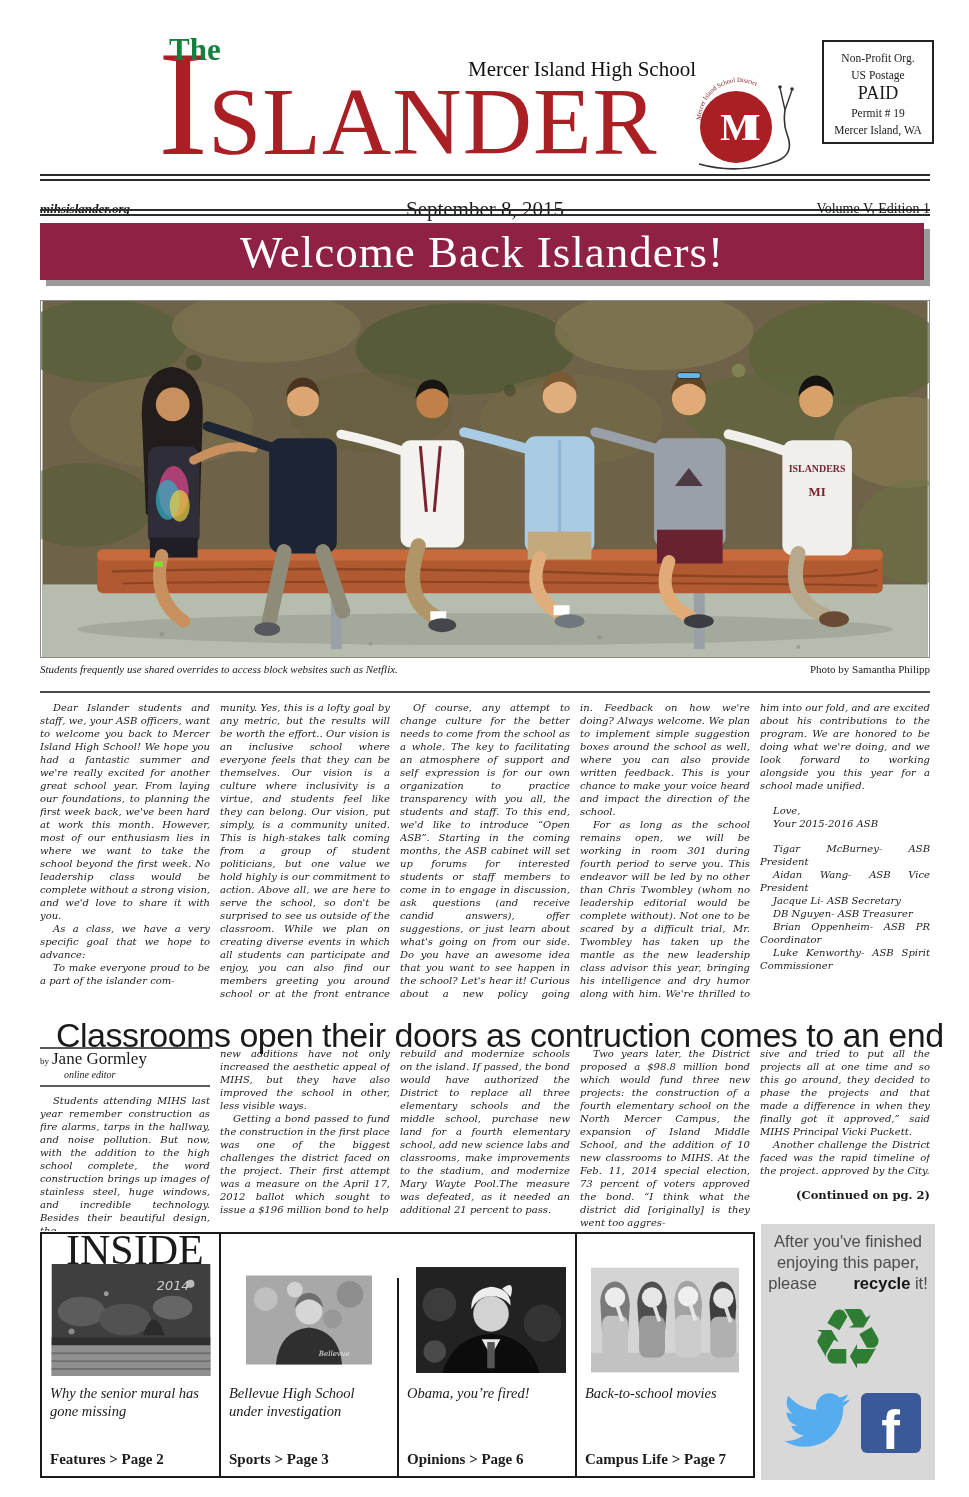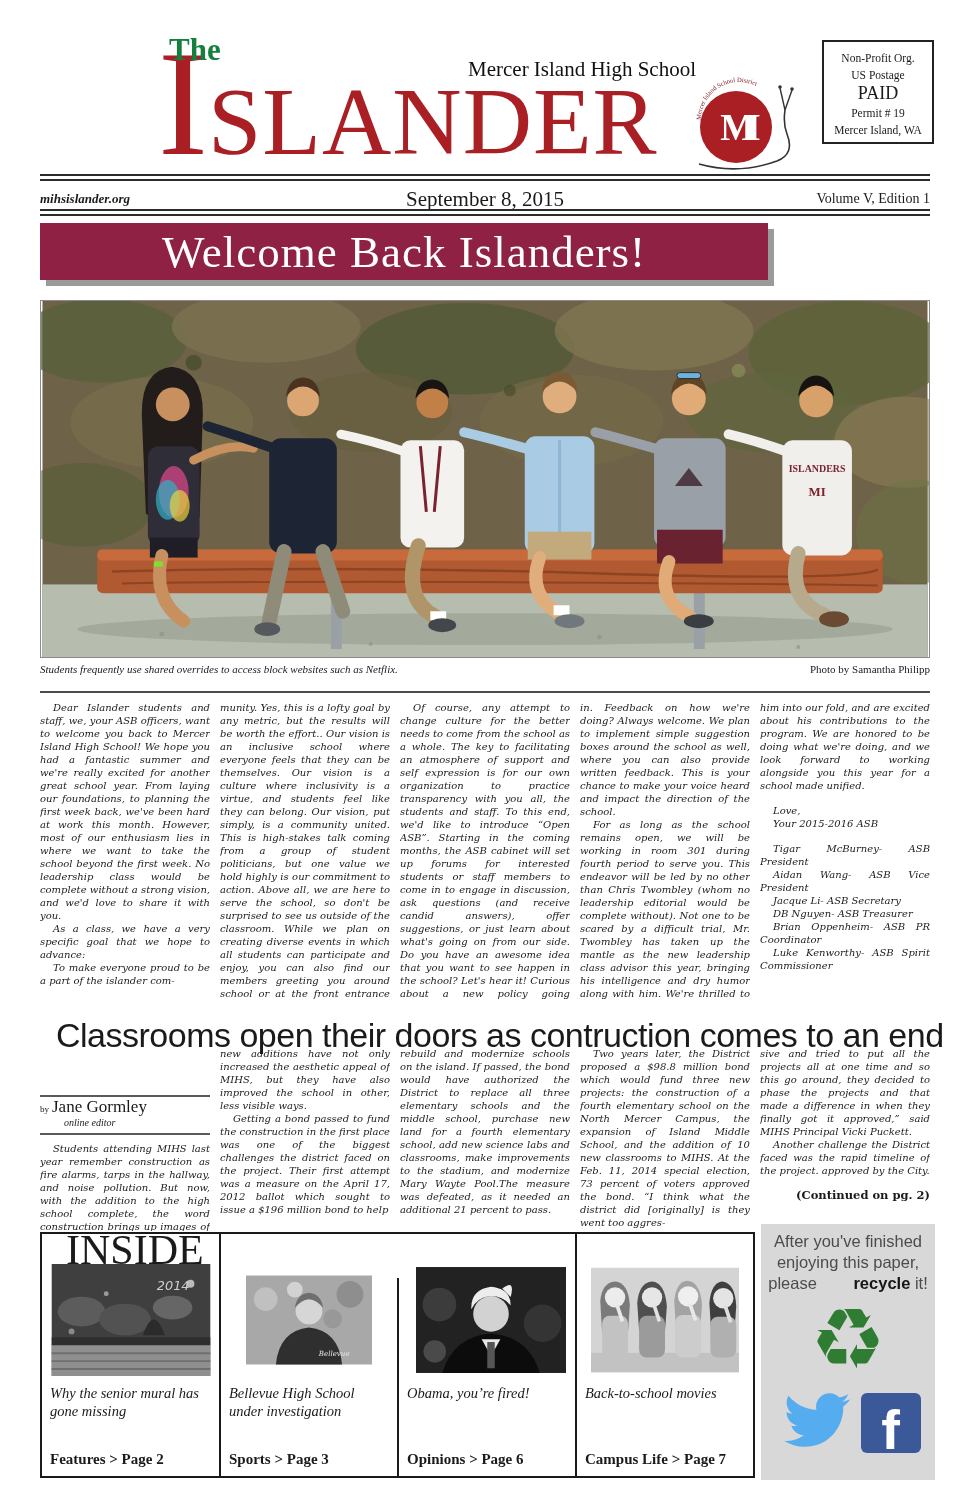--- a/index.html
+++ b/index.html
@@ -18,29 +18,29 @@
   .m-logo{position:absolute;left:683px;top:76px;}
   .stamp{position:absolute;left:822px;top:40px;width:112px;height:104px;border:2px solid #222;
          text-align:center;font-family:"Liberation Serif",serif;font-size:11.5px;line-height:1.45;
          padding-top:8px;box-sizing:border-box;}
   .stamp .paid{font-size:18px;line-height:1.2;}
 
   .double-rule{position:absolute;left:40px;width:890px;height:3px;
                border-top:2.5px solid #2b2b2b;border-bottom:2.5px solid #2b2b2b;}
   .rule-a{top:174px;}
   .rule-b{top:209px;}
-  .daterow{position:absolute;left:40px;top:186px;width:890px;display:flex;
+  .daterow{position:absolute;left:40px;top:196px;width:890px;display:flex;
            justify-content:space-between;align-items:center;height:26px;}
   .site{font-style:italic;font-weight:bold;font-size:13px;font-family:"Liberation Serif",serif;}
   .date{font-size:21px;font-family:"Liberation Serif",serif;position:absolute;left:0;right:0;
         text-align:center;}
   .volume{font-size:14px;font-family:"Liberation Serif",serif;z-index:1;background:transparent;}
 
   
-  .banner{position:absolute;left:40px;top:223px;width:728px;height:57px;background:#8e2144;
+  .banner{position:absolute;left:40px;top:223px;width:884px;height:57px;background:#8e2144;
           box-shadow:6px 6px 0 #9a9a9a;display:flex;align-items:center;justify-content:center;}
   .banner span{color:#fff;font-family:"Liberation Serif",serif;font-size:45px;letter-spacing:1px;}
 
   
   .photo{position:absolute;left:40px;top:300px;width:890px;height:358px;border:1px solid #8a8a8a;
          box-sizing:border-box;overflow:hidden;}
   .caption-row{position:absolute;left:40px;top:663px;width:890px;display:flex;
                justify-content:space-between;align-items:flex-start;}
   .caption{font-style:italic;font-size:11px;font-family:"Liberation Serif",serif;}
   .credit{font-size:11px;font-family:"Liberation Serif",serif;}
@@ -54,21 +54,21 @@
   .col p.flush{text-indent:0;}
   .col p.spacer{height:12px;}
   .letter{top:701px;height:302px;}
   .story{top:1047px;height:184px;}
 
   .headline{position:absolute;left:40px;top:1000px;width:900px;margin:16px;
             font-family:Liberation Sans, sans-serif;font-weight:400;font-size:34px;
             letter-spacing:-0.5px;white-space:nowrap;}
 
   .byline{border-top:2px solid #5a5a5a;border-bottom:2px solid #5a5a5a;
-          padding:3px 0 4px;margin-bottom:7px;margin-top:48px;}
+          padding:3px 0 4px;margin-bottom:7px;}
   .by{font-size:9px;margin-right:3px;font-family:"Liberation Serif",serif;}
   .byname{font-size:17px;font-family:"Liberation Serif",serif;}
   .byrole{font-style:italic;font-size:10px;margin-left:24px;font-family:"Liberation Serif",serif;}
   .continued{text-align:right;font-weight:bold;font-size:11.5px;margin-top:12px;}
 
   
   .inside-box{position:absolute;left:40px;top:1232px;width:711px;height:242px;
               border:2px solid #1a1a1a;background:#fff;}
   .inside-title{position:absolute;top:-8px;left:0;right:0;text-align:left;
                 font-family:"Liberation Serif",serif;font-size:42px;padding-left:24px;}

